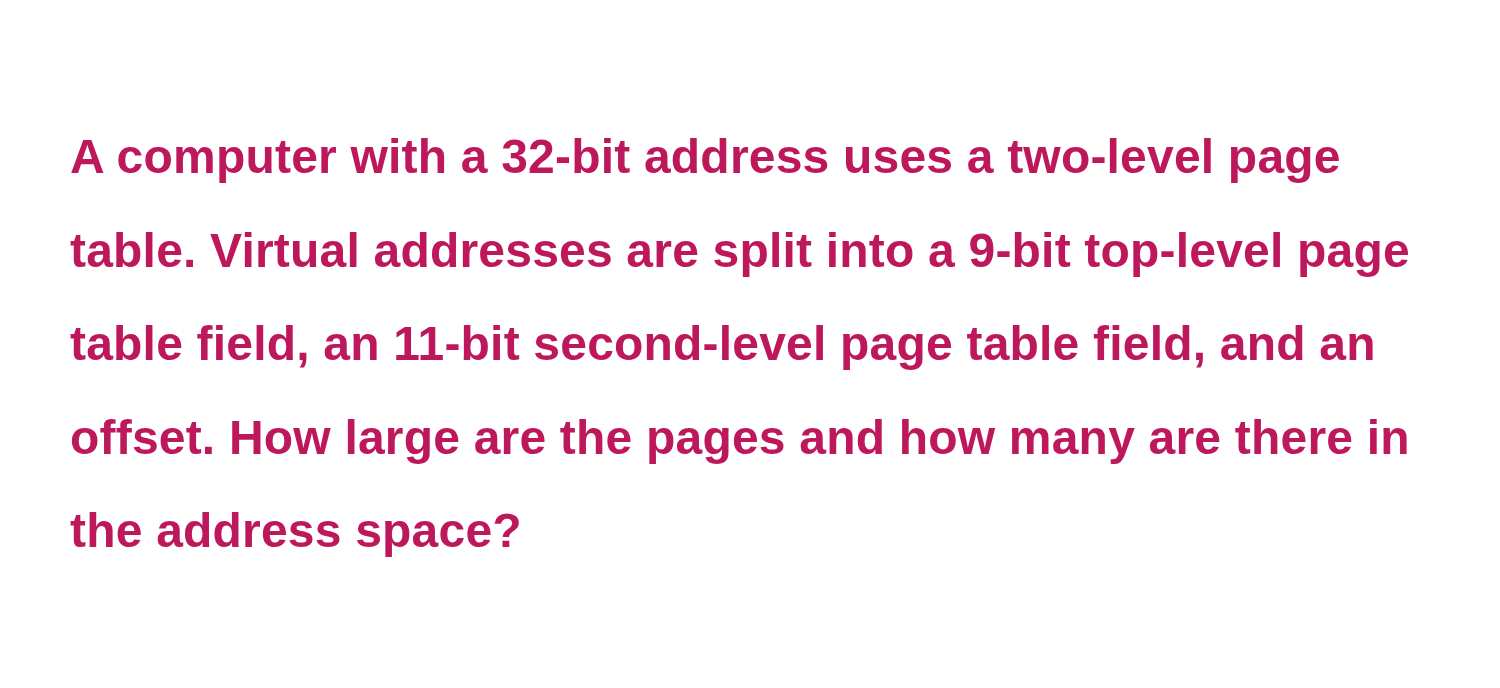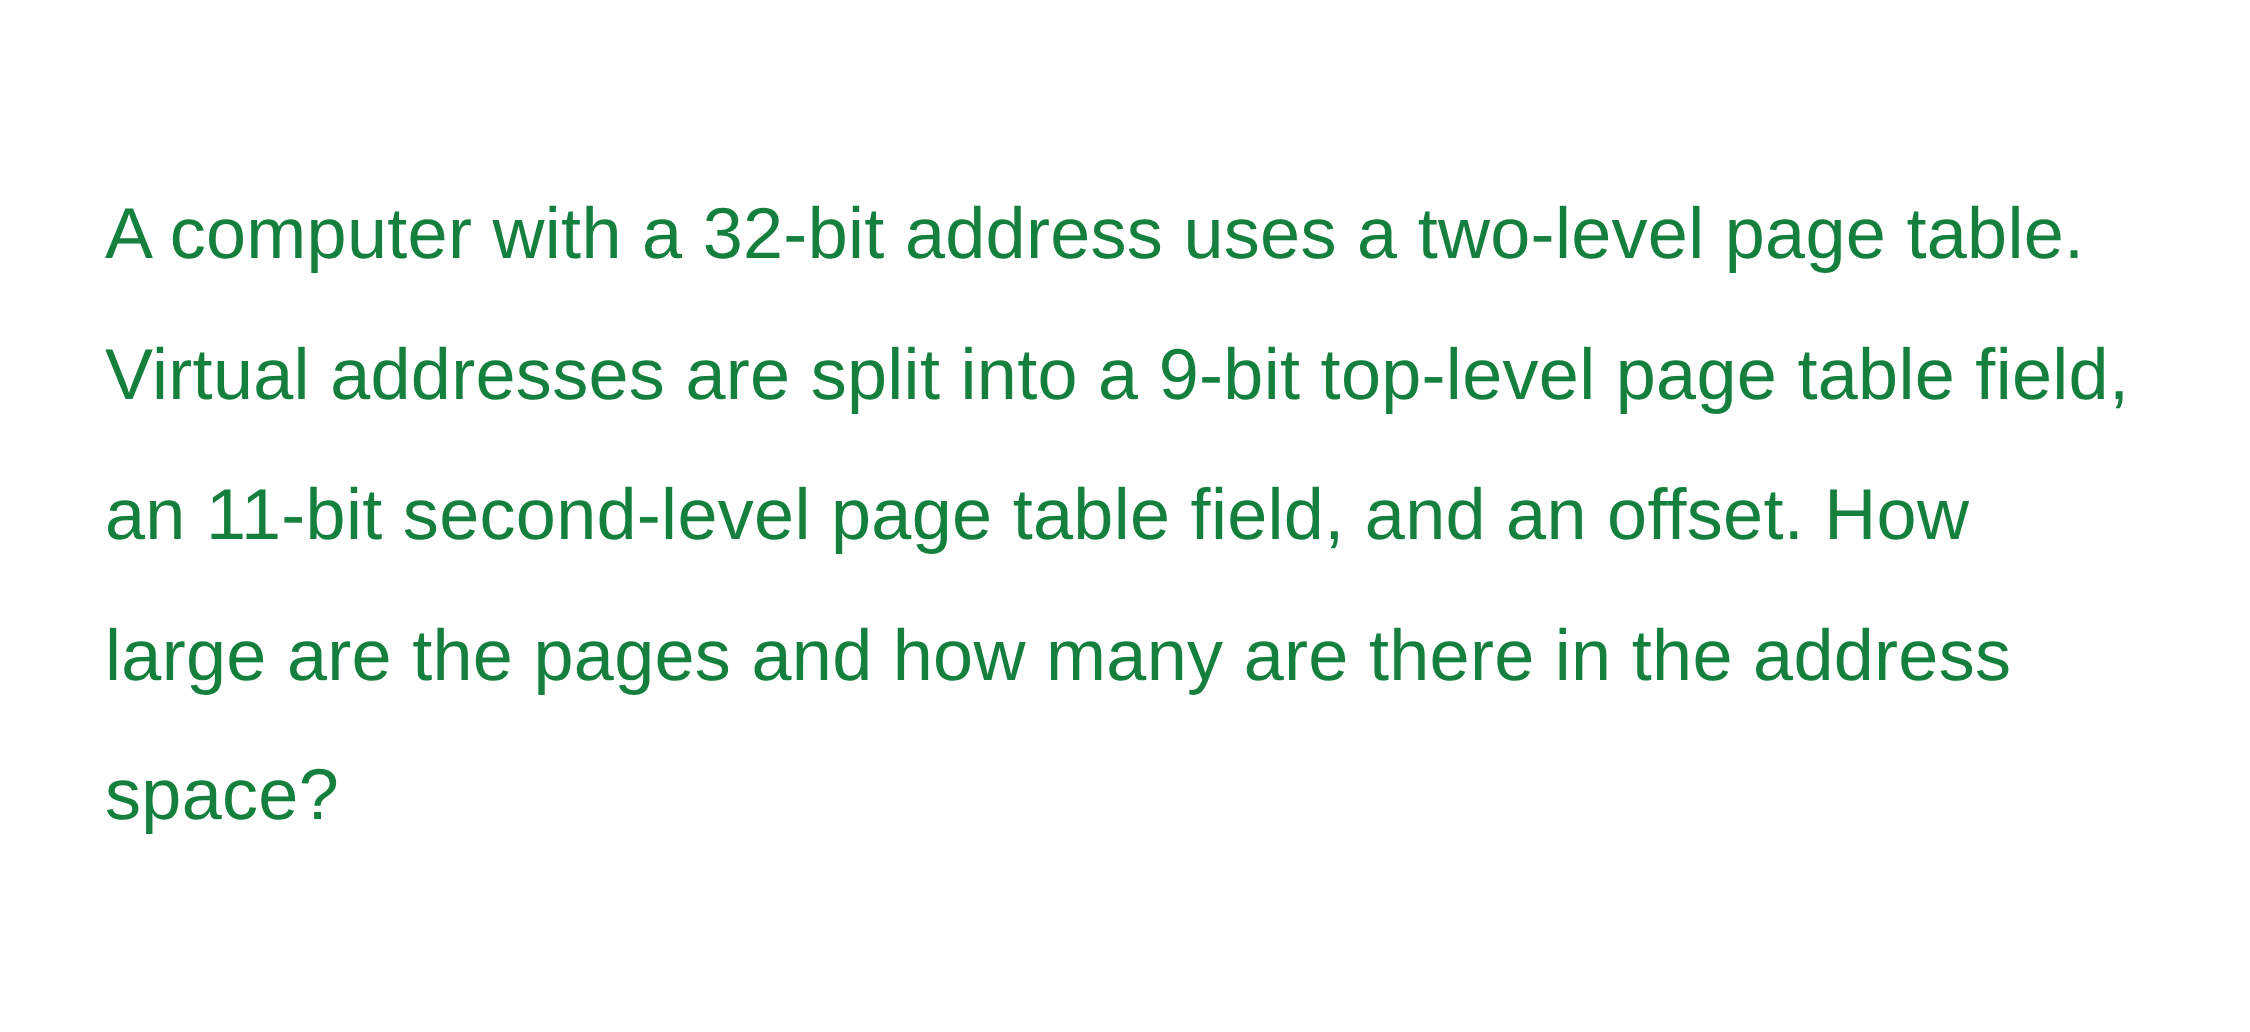--- a/index.html
+++ b/index.html
@@ -12,21 +12,21 @@
       height: 688px;
       background: #ffffff;
       font-family: -apple-system, BlinkMacSystemFont, "Segoe UI", Helvetica, Arial, sans-serif;
       display: flex;
       align-items: center;
       padding: 50px 70px;
     }
     .paragraph {
       font-size: 48px;
       line-height: 1.95;
-      color: #15803d;
-      font-weight: 400;
+      color: #be185d;
+      font-weight: 700;
       letter-spacing: 0.2px;
     }
   </style>
 </head>
 <body>
 
 <p class="paragraph">A computer with a 32-bit address uses a two-level page table. Virtual addresses are split into a 9-bit top-level page table field, an 11-bit second-level page table field, and an offset. How large are the pages and how many are there in the address space?</p>
 
 </body></html>

